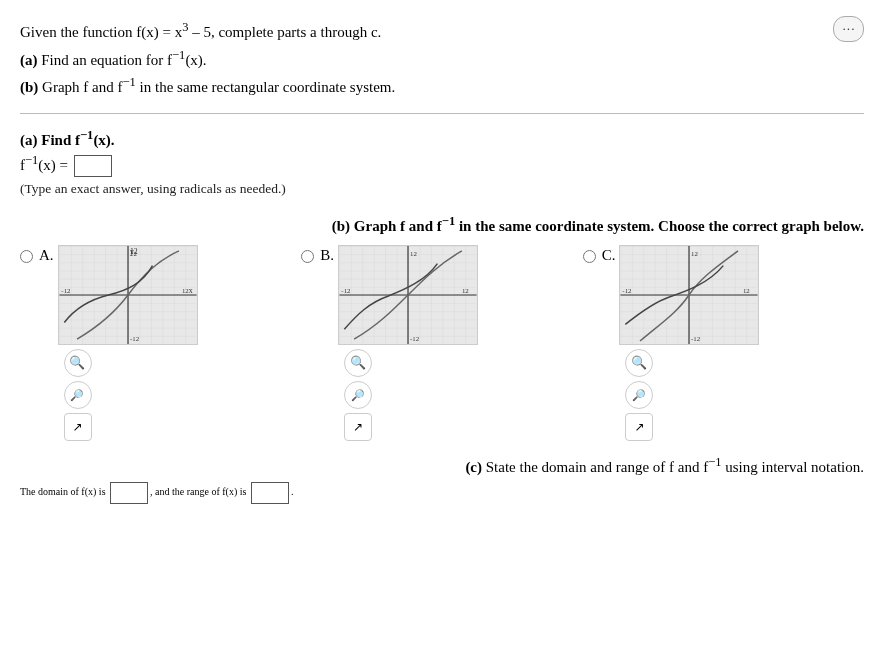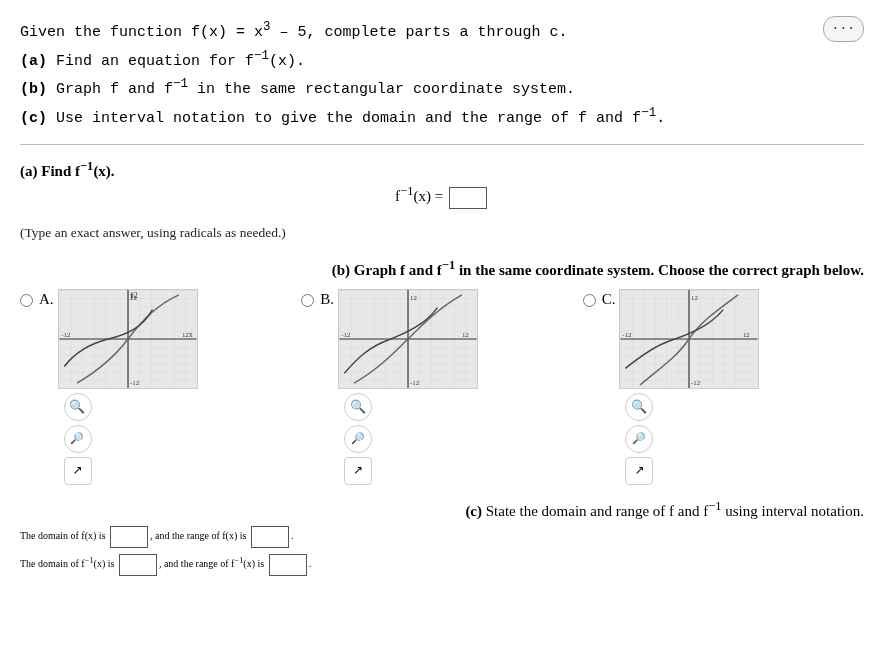--- a/index.html
+++ b/index.html
@@ -12,21 +12,20 @@
       min-height: 663px;
       padding: 18px 20px 18px 20px;
     }
     .problem-header {
       margin-bottom: 10px;
       line-height: 1.5;
     }
     .header-line {
       font-size: 15px;
       margin-bottom: 2px;
-      font-family: Liberation Mono, monospace;
     }
     .divider {
       border: none;
       border-top: 1px solid #bbb;
       margin: 14px 0 14px 0;
     }
     .part-label {
       font-weight: bold;
       font-size: 15px;
       margin-bottom: 4px;
@@ -161,32 +160,29 @@
   <div class="header-line">
     Given the function f(x) = x<sup>3</sup> – 5, complete parts a through c.
     <span class="more-btn">···</span>
   </div>
   <div class="header-line">
     <b>(a)</b> Find an equation for f<sup>−1</sup>(x).
   </div>
   <div class="header-line">
     <b>(b)</b> Graph f and f<sup>−1</sup> in the same rectangular coordinate system.
   </div>
-  <div class="header-line">
-    <b>(c)</b> Use interval notation to give the domain and the range of f and f<sup>−1</sup>.
-  </div>
 </div>
 
 <hr class="divider">
 
 <div>
   <div class="part-label">
     (a) Find f<sup>−1</sup>(x).
   </div>
-  <div style="margin-bottom:16px; font-size:15px;text-align:center;">
+  <div style="margin-bottom:4px; font-size:15px;">
     f<sup>−1</sup>(x) =&nbsp;<span class="answer-box"></span>
   </div>
   <div class="hint-text">
     (Type an exact answer, using radicals as needed.)
   </div>
 </div>
 
 <div>
   <div class="part-b-label">
     <b>(b)</b> Graph f and f<sup>−1</sup> in the same coordinate system. Choose the correct graph below.
@@ -311,16 +307,13 @@
   </div>
 </div>
 
 <div>
   <div class="part-c-label">
     <b>(c)</b> State the domain and range of f and f<sup>−1</sup> using interval notation.
   </div>
   <div class="domain-range-row">
     The domain of f(x) is <span class="answer-box"></span>, and the range of f(x) is <span class="answer-box"></span>.
   </div>
-  <div class="domain-range-row">
-    The domain of f<sup>−1</sup>(x) is <span class="answer-box"></span>, and the range of f<sup>−1</sup>(x) is <span class="answer-box"></span>.
-  </div>
 </div>
 
 </body></html>

